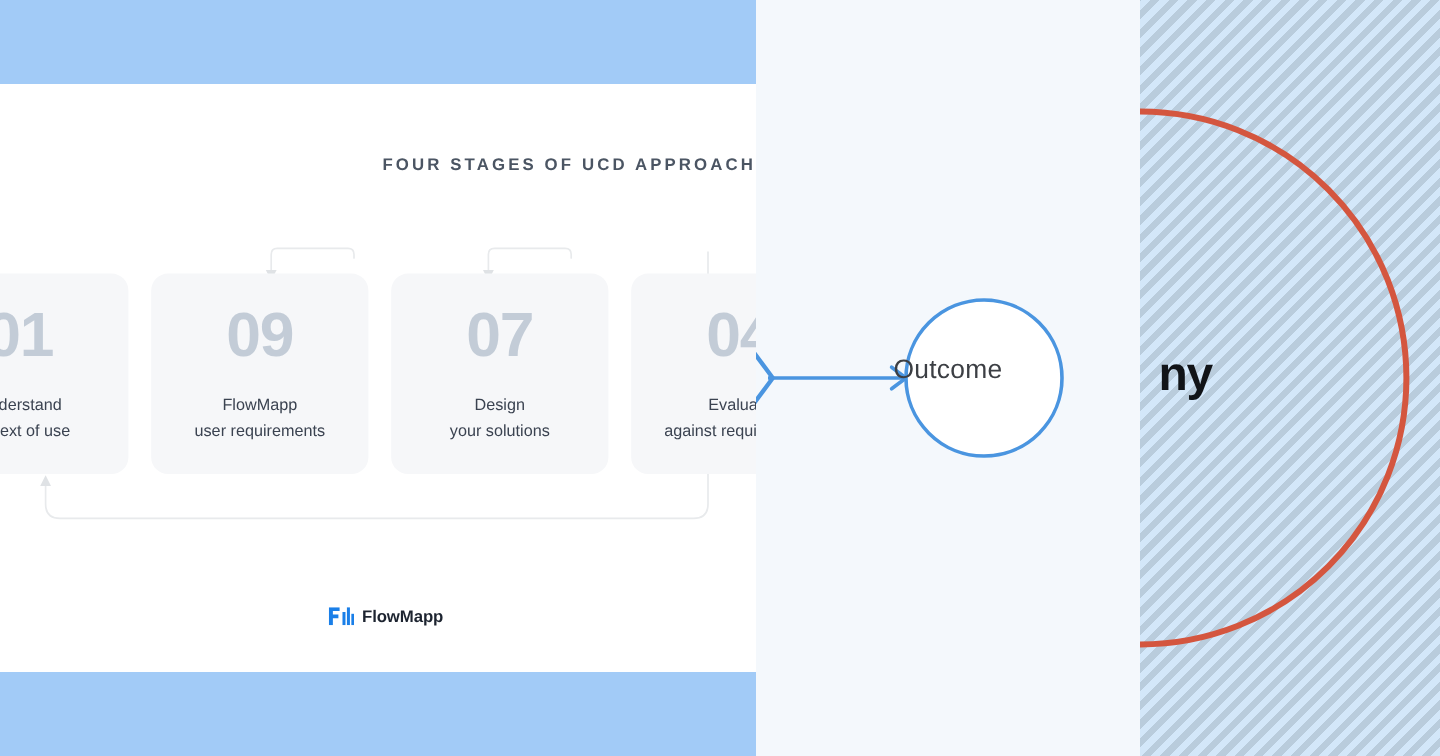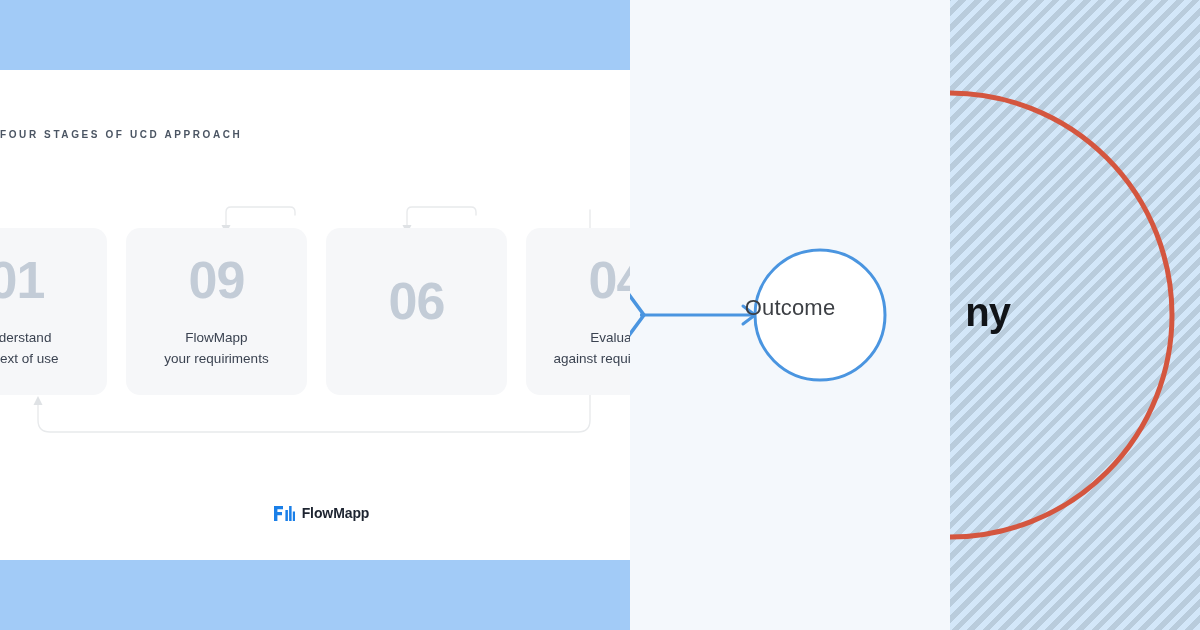--- a/index.html
+++ b/index.html
@@ -26,22 +26,22 @@
   #band-bottom { top:560px; height:70px; }
 
   #left-canvas {
     position:absolute; left:0; top:70px;
     width:630px; height:490px;
     background:#ffffff;
   }
 
   #ucd-title {
     position:absolute; left:0; top:59px; width:630px;
-    text-align:left;
-    font-size:10px;
+    text-align:right;
+    font-size:14px;
     font-weight:700;
     letter-spacing:2.6px;
     color:#4b5563;
   }
 
   
   #connectors {
     position:absolute; left:0; top:0;
     width:630px; height:490px;
     overflow:visible;
@@ -170,26 +170,30 @@
           <span class="card-label">
             <span>Understand</span><br>
             <span>context of use</span>
           </span>
         </div>
 
         <div class="card">
           <span class="card-num">09</span>
           <span class="card-label">
             <span>FlowMapp</span><br>
-            <span>your requiriments</span>
-          </span>
-        </div>
-
-        <div class="card">
-          <span class="card-num">06</span>
+            <span>user requirements</span>
+          </span>
+        </div>
+
+        <div class="card">
+          <span class="card-num">07</span>
+          <span class="card-label">
+            <span>Design</span><br>
+            <span>your solutions</span>
+          </span>
         </div>
 
         <div class="card">
           <span class="card-num">04</span>
           <span class="card-label">
             <span>Evaluate</span><br>
             <span>against requirements</span>
           </span>
         </div>
 

